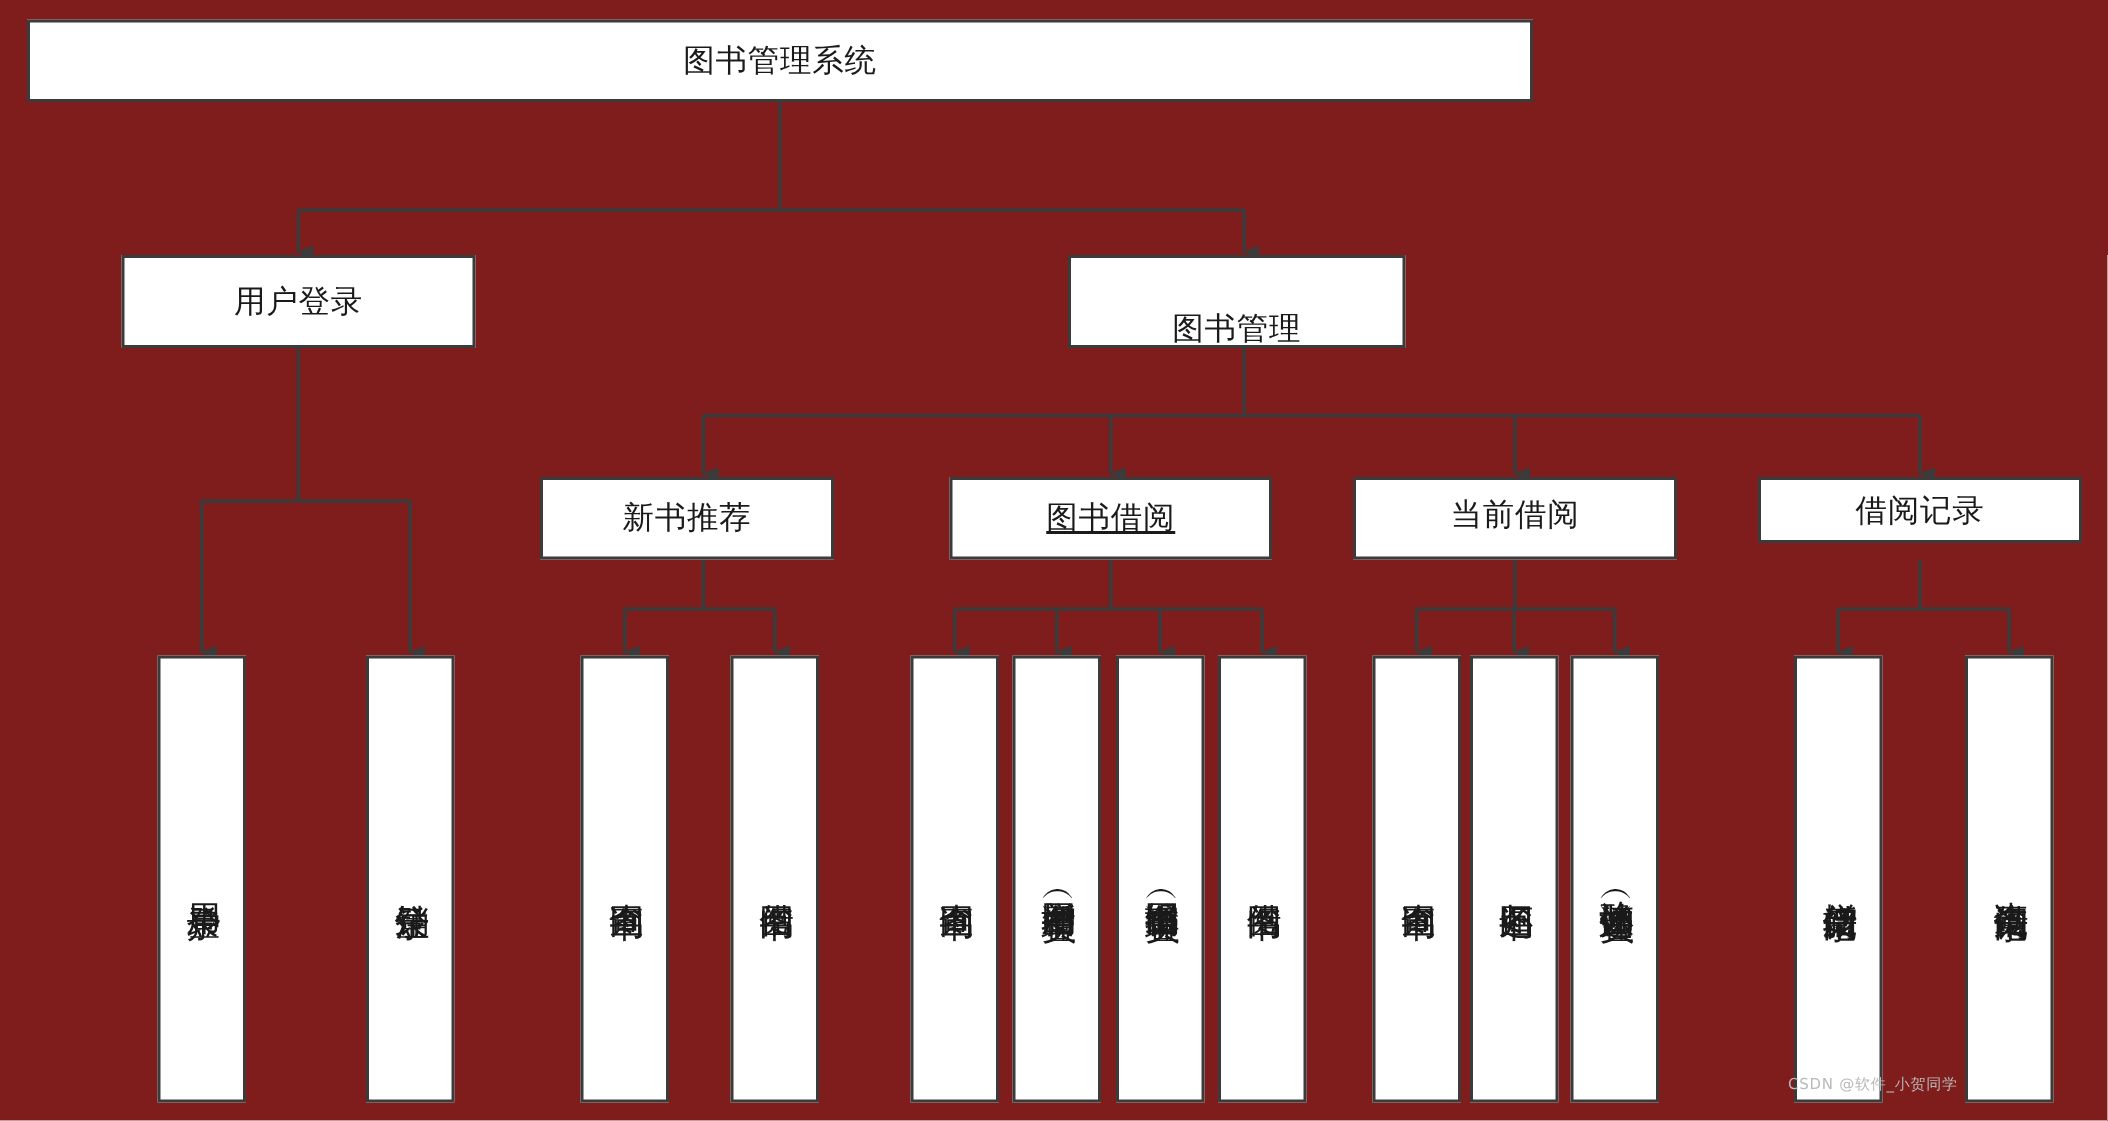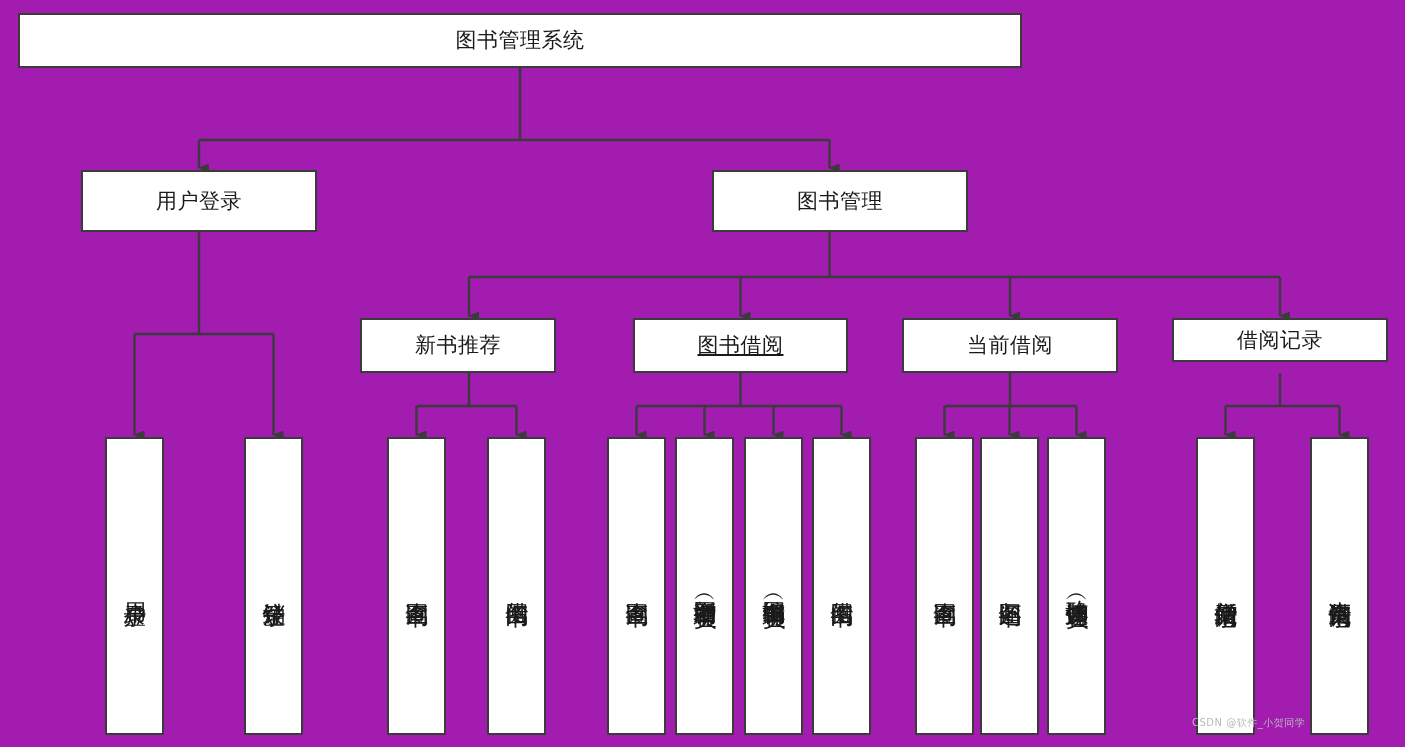--- a/index.html
+++ b/index.html
@@ -7,21 +7,21 @@
     padding: 0;
     background: #ffffff;
   }
   body {
     font-family: "DejaVu Sans", "Liberation Sans", sans-serif;
   }
   #canvas {
     position: relative;
     width: 1405px;
     height: 747px;
-    background: #a21caf;
+    background: #7f1d1d;
     overflow: hidden;
   }
   #wires {
     position: absolute;
     left: 0;
     top: 0;
     width: 1405px;
     height: 747px;
   }
   .node {
@@ -111,31 +111,31 @@
       </g>
   </svg>
 
   <div id="node-layer">
       <div class="node h-node" style="left: 18px; top: 13px; width: 1004px; height: 55px; border-color: rgb(59, 59, 59); background: rgb(255, 255, 255);">
         <span class="node-label" style="color: rgb(26, 26, 26);">图书管理系统</span>
       </div>
       <div class="node h-node" style="left: 81px; top: 170px; width: 236px; height: 62px; border-color: rgb(59, 59, 59); background: rgb(255, 255, 255);">
         <span class="node-label" style="color: rgb(26, 26, 26);">用户登录</span>
       </div>
-      <div class="node h-node" style="left: 712px; top: 170px; width: 256px; height: 62px; border-color: rgb(59, 59, 59); background: rgb(255, 255, 255);">
+      <div class="node h-node" style="left: 712px; top: 170px; width: 225px; height: 62px; border-color: rgb(59, 59, 59); background: rgb(255, 255, 255); align-items: flex-end;">
         <span class="node-label" style="color: rgb(26, 26, 26);">图书管理</span>
       </div>
       <div class="node h-node" style="left: 360px; top: 318px; width: 196px; height: 55px; border-color: rgb(59, 59, 59); background: rgb(255, 255, 255);">
         <span class="node-label" style="color: rgb(26, 26, 26);">新书推荐</span>
       </div>
       <div class="node h-node" style="left: 633px; top: 318px; width: 215px; height: 55px; border-color: rgb(59, 59, 59); background: rgb(255, 255, 255);">
         <span class="node-label" style="color: rgb(26, 26, 26); text-decoration: underline;">图书借阅</span>
       </div>
       <div class="node h-node" style="left: 902px; top: 318px; width: 216px; height: 55px; border-color: rgb(59, 59, 59); background: rgb(255, 255, 255);">
-        <span class="node-label" style="color: rgb(26, 26, 26);">当前借阅</span>
+        <span class="node-label" style="color: rgb(26, 26, 26); font-family: Liberation Mono, monospace;">当前借阅</span>
       </div>
       <div class="node h-node" style="left: 1172px; top: 318px; width: 216px; height: 44px; border-color: rgb(59, 59, 59); background: rgb(255, 255, 255);">
         <span class="node-label" style="color: rgb(26, 26, 26);">借阅记录</span>
       </div>
       <div class="node v-node" style="left: 105px; top: 437px; width: 59px; height: 298px; border-color: rgb(59, 59, 59); background: rgb(255, 255, 255);">
         <span class="node-label" style="color: rgb(26, 26, 26);">用户登录</span>
       </div>
       <div class="node v-node" style="left: 244px; top: 437px; width: 59px; height: 298px; border-color: rgb(59, 59, 59); background: rgb(255, 255, 255);">
         <span class="node-label" style="color: rgb(26, 26, 26);">注销登录</span>
       </div>

